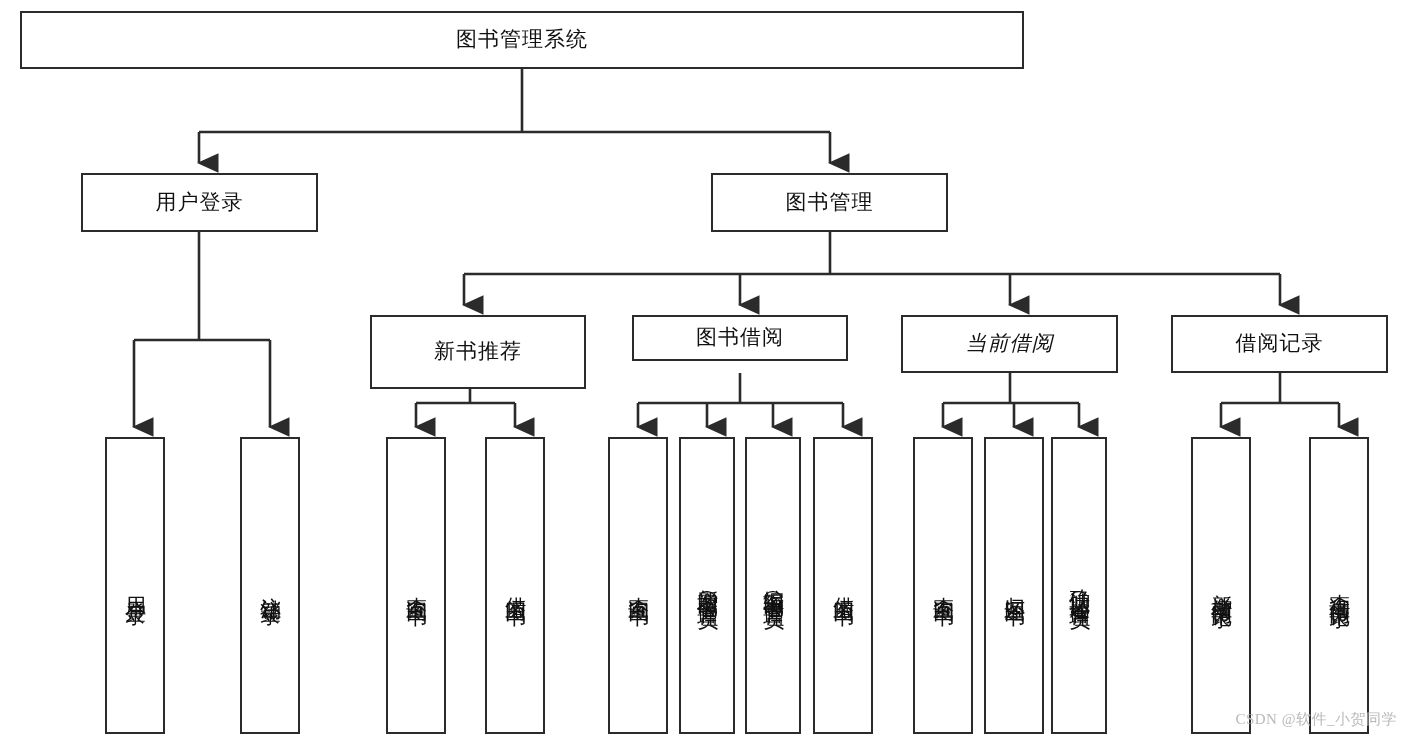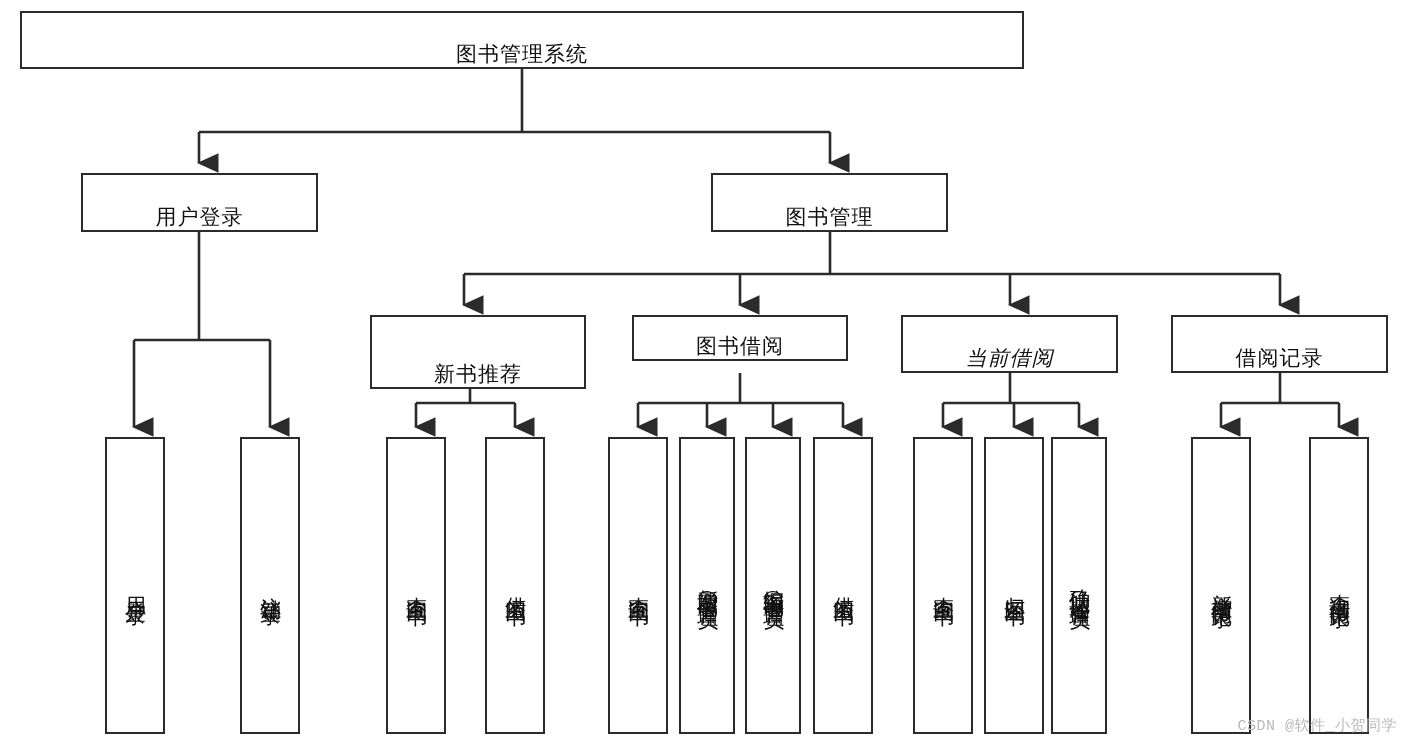--- a/index.html
+++ b/index.html
@@ -26,21 +26,21 @@
     width: 1405px;
     height: 747px;
     pointer-events: none;
   }
   .node {
     position: absolute;
     box-sizing: border-box;
     background: #ffffff;
     border: 2px solid #2b2b2b;
     display: flex;
-    align-items: flex-end;
+    align-items: center;
     justify-content: center;
     text-align: center;
     line-height: 1.12;
     color: #111111;
   }
   .node.h {
     
     font-size: 21px;
     letter-spacing: 1px;
   }
@@ -54,26 +54,26 @@
     justify-content: center;
     padding-top: 4px;
     padding-bottom: 4px;
   }
   .node .label {
     display: block;
   }
   .watermark {
     position: absolute;
     right: 8px;
-    bottom: 12px;
+    bottom: 18px;
     font-size: 15px;
     color: #b9b9b9;
     letter-spacing: 0.5px;
     white-space: nowrap;
-    font-family: Liberation Mono, monospace;
+    font-family: Liberation Serif, serif;
   }
 </style>
 </head>
 <body>
 
 <div id="canvas">
 
   <svg class="wires" viewBox="0 0 1405 747" xmlns="http://www.w3.org/2000/svg">
     <defs>
       <marker id="arrow" viewBox="0 0 12 12" refX="6" refY="10" markerWidth="9" markerHeight="9" orient="auto-start-reverse">

